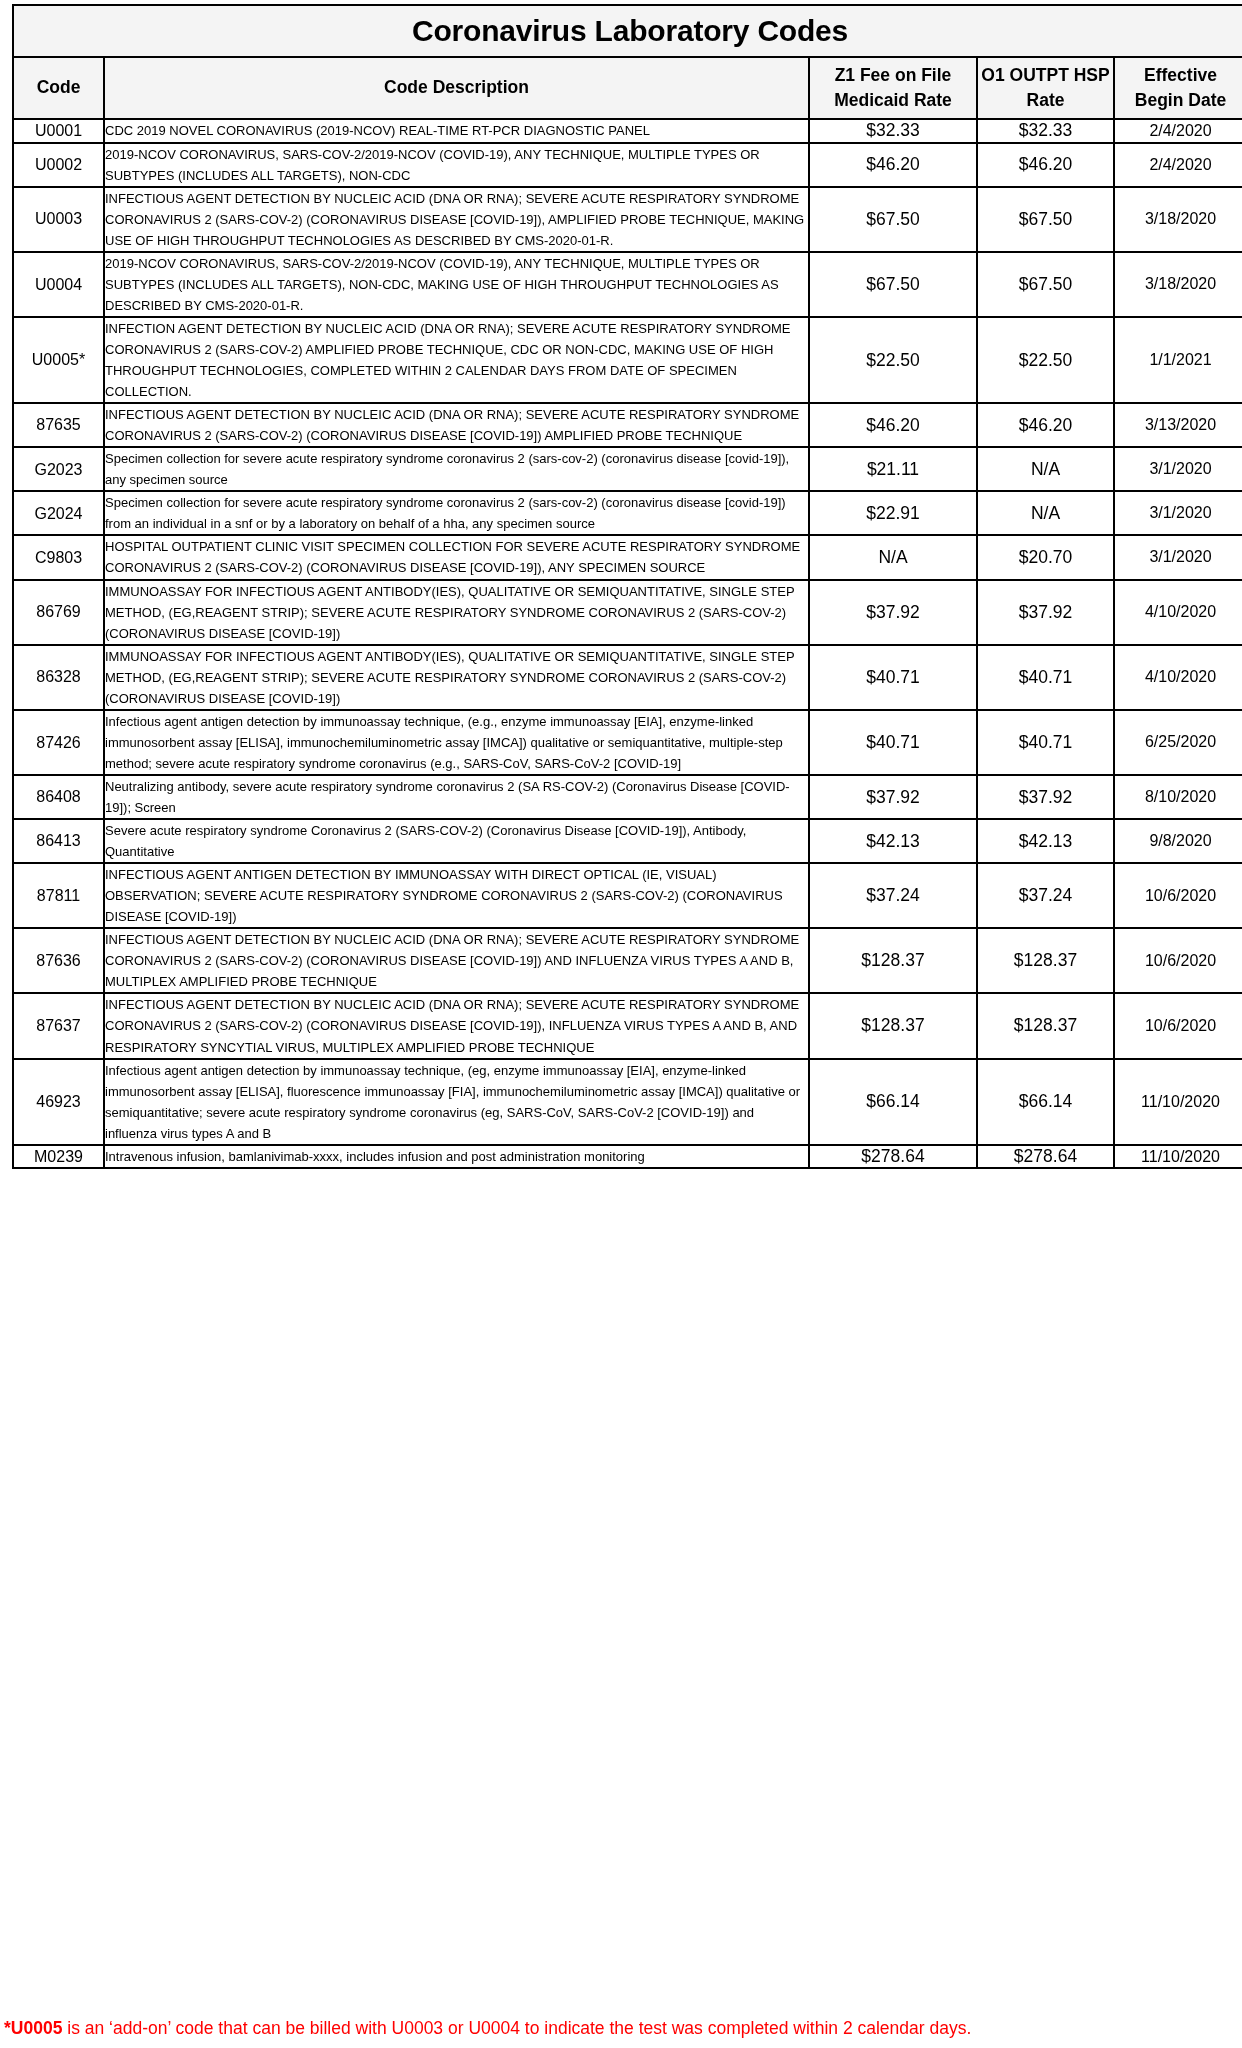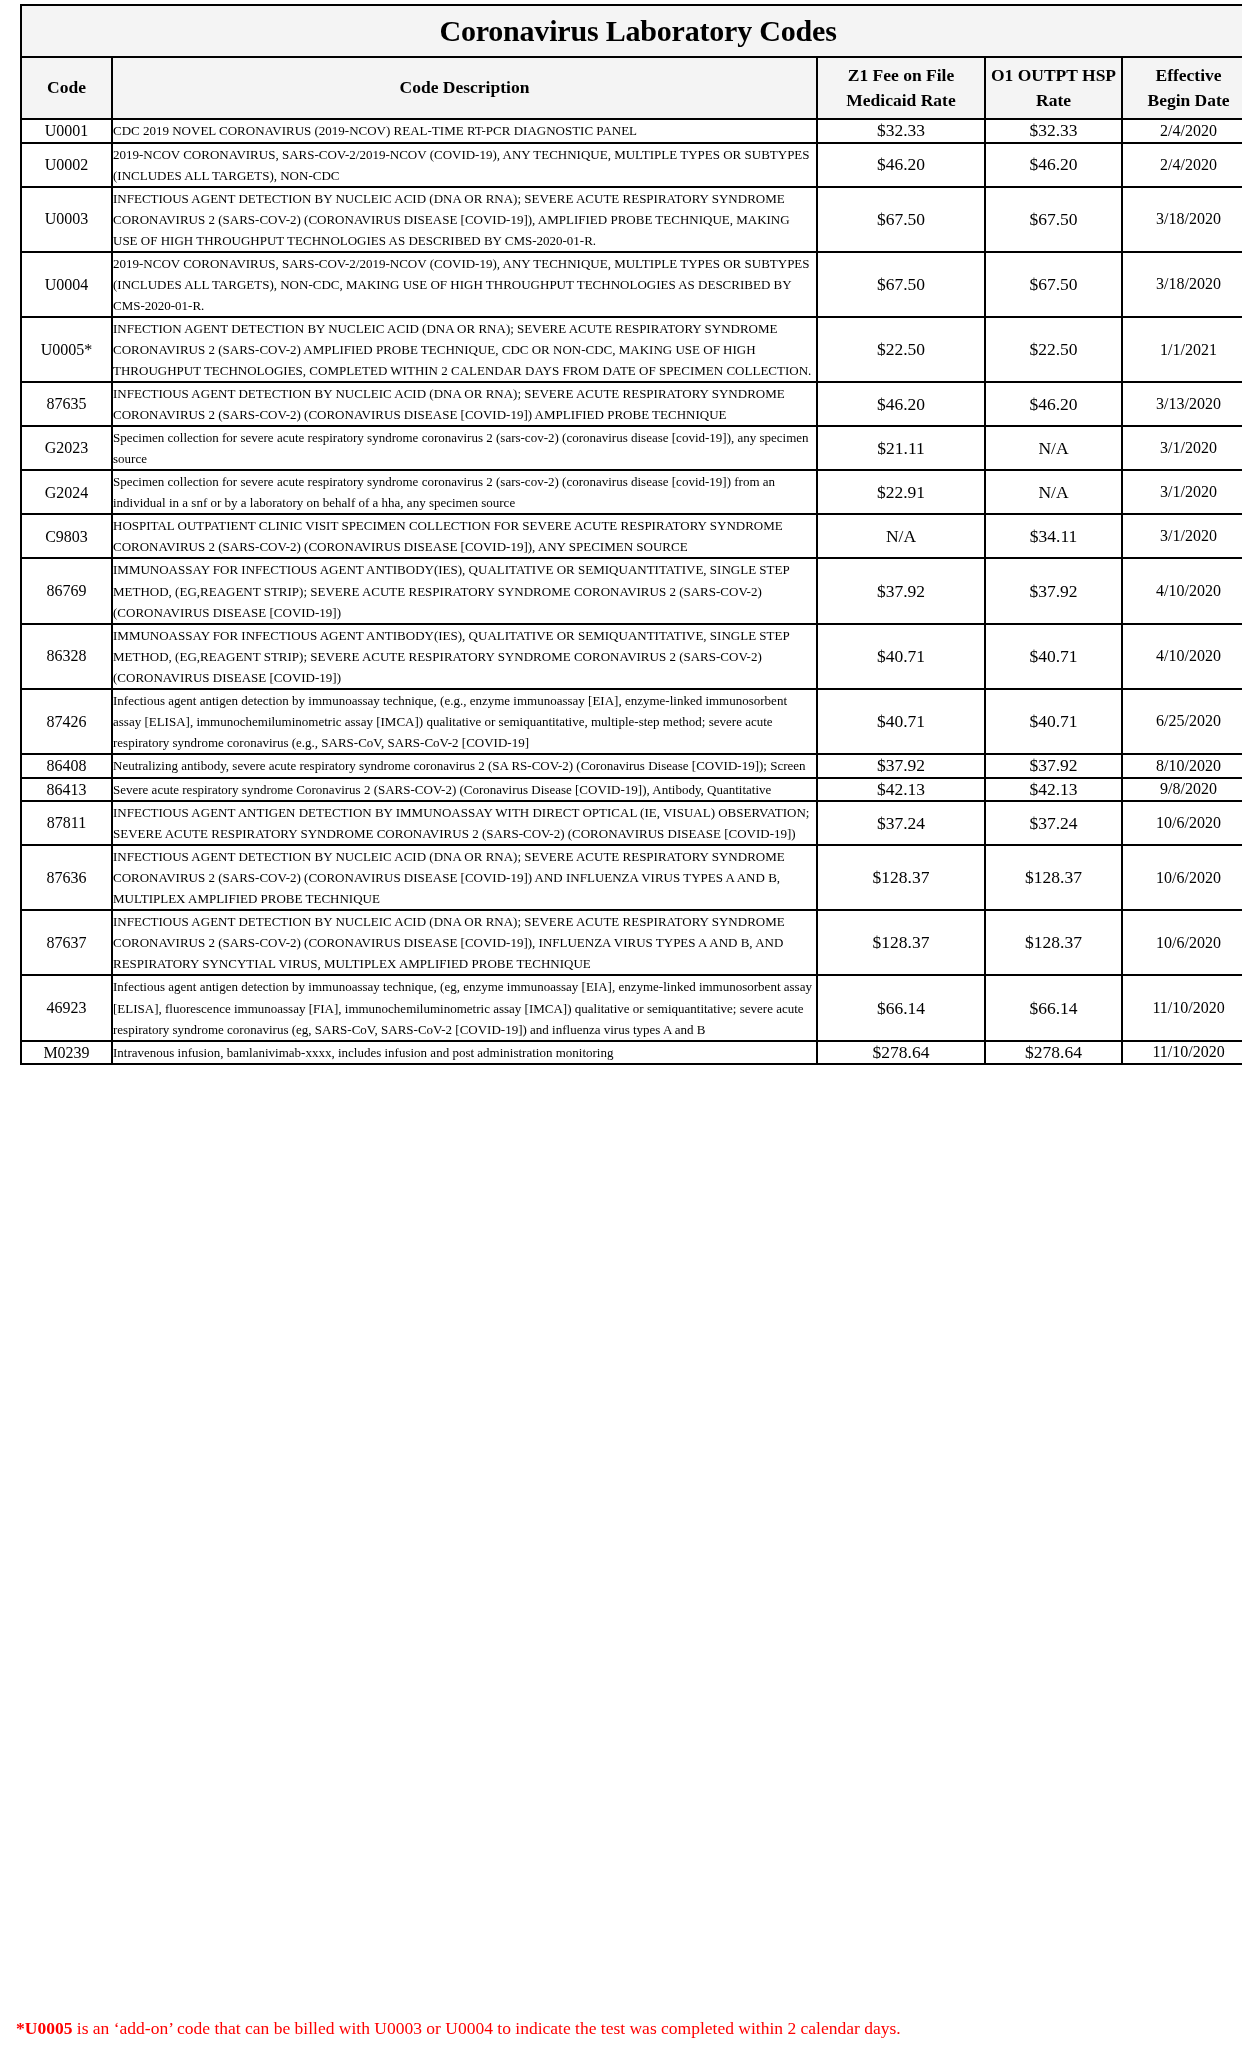--- a/index.html
+++ b/index.html
@@ -12,22 +12,21 @@
     height: 2048px;
     font-family: "Liberation Sans", sans-serif;
     color: #000000;
     overflow: hidden;
   }
   .page {
     position: relative;
     width: 1113px;
     height: 2048px;
     box-sizing: border-box;
-    padding: 4px 4px 0 20px;
-    font-family: Liberation Serif, serif;
+    padding: 4px 4px 0 12px;
   }
   table.codes {
     border-collapse: collapse;
     table-layout: fixed;
     width: 1234px;
     margin: 0;
   }
   table.codes td, table.codes th {
     border: 2px solid #000000;
     padding: 0;
@@ -81,21 +80,21 @@
     margin-left: 30px;
   }
   td.date {
     text-align: center;
     font-size: 16px;
     padding: 2px 3px;
   }
   
   .footnote {
     position: absolute;
-    left: 16px;
+    left: 4px;
     bottom: 8px;
     width: 1220px;
     color: #ff0000;
     font-size: 17.5px;
     line-height: 1.3;
     white-space: nowrap;
   }
   .footnote .fn-strong {
     font-weight: bold;
   }
@@ -188,21 +187,21 @@
           <td class="code">G2024</td>
           <td class="desc">Specimen collection for severe acute respiratory syndrome coronavirus  2 (sars-cov-2) (coronavirus disease [covid-19]) from an individual in a  snf or by a laboratory on behalf of a hha, any specimen source</td>
           <td class="num">$22.91</td>
           <td class="num">N/A</td>
           <td class="date">3/1/2020</td>
         </tr>
         <tr>
           <td class="code">C9803</td>
           <td class="desc">HOSPITAL OUTPATIENT CLINIC VISIT SPECIMEN COLLECTION FOR SEVERE ACUTE RESPIRATORY SYNDROME CORONAVIRUS 2 (SARS-COV-2) (CORONAVIRUS DISEASE [COVID-19]), ANY SPECIMEN SOURCE</td>
           <td class="num">N/A</td>
-          <td class="num">$34.11</td>
+          <td class="num">$20.70</td>
           <td class="date">3/1/2020</td>
         </tr>
         <tr>
           <td class="code">86769</td>
           <td class="desc">IMMUNOASSAY FOR INFECTIOUS AGENT ANTIBODY(IES), QUALITATIVE OR SEMIQUANTITATIVE, SINGLE STEP METHOD, (EG,REAGENT STRIP); SEVERE ACUTE RESPIRATORY SYNDROME CORONAVIRUS 2 (SARS-COV-2) (CORONAVIRUS DISEASE [COVID-19])</td>
           <td class="num">$37.92</td>
           <td class="num">$37.92</td>
           <td class="date">4/10/2020</td>
         </tr>
         <tr>

